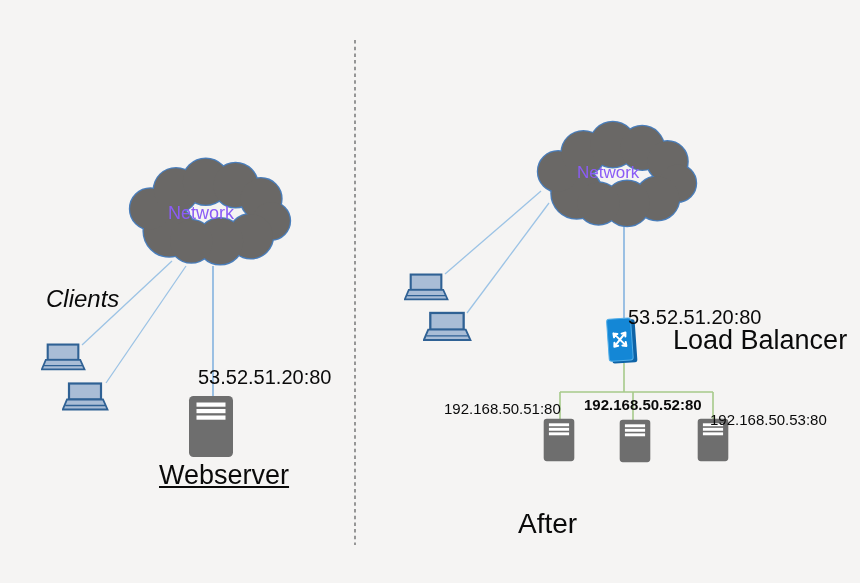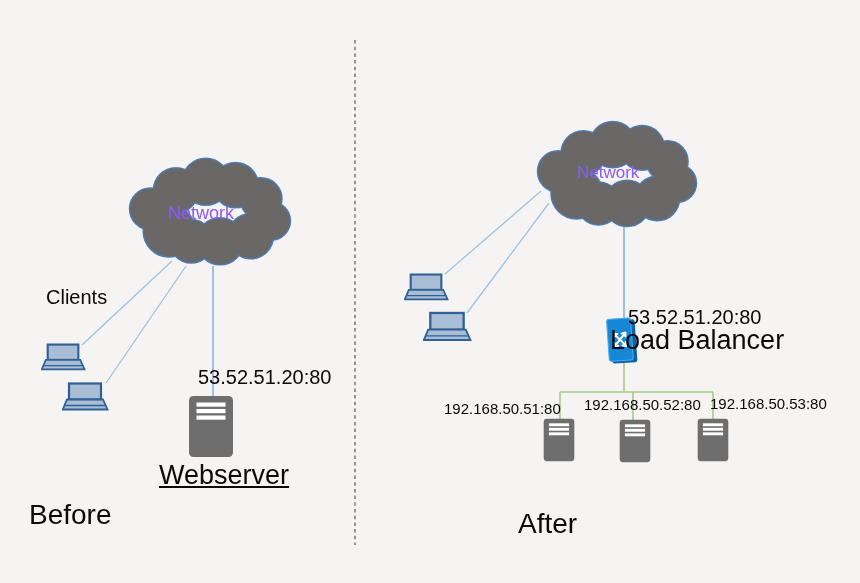--- a/index.html
+++ b/index.html
@@ -23,21 +23,21 @@
   .cloud-text {
     z-index: 3;
     color: #8b5cf6;
     text-align: center;
     white-space: nowrap;
   }
   .section-lbl { font-size: 28px; }
   .ip-lg { font-size: 20px; }
   .ip-sm { font-size: 15px; }
   .node-lg { font-size: 27px; }
-  .clients-lbl { font-size: 20px; }
+  .clients-lbl { font-size: 24px; font-style: italic; }
   svg { display: block; }
   #svg-defs { position: absolute; width: 0; height: 0; }
 </style>
 </head>
 <body>
 
 <svg id="svg-defs" aria-hidden="true">
   <defs>
     <g id="cloud-circles">
       <circle cx="52" cy="88" r="30"></circle>
@@ -116,21 +116,20 @@
   <div class="abs lbl ip-lg" style="left:198px; top:366px;">53.52.51.20:80</div>
 
   <div class="abs icon" style="left:188px; top:395px;">
     <svg width="46" height="63" viewBox="0 0 46 63">
         <use href="#server-shape"></use>
       </svg>
   </div>
 
   <div class="abs lbl node-lg" style="left:159px; top:461px;text-decoration:underline;">Webserver</div>
 
-  <div class="abs lbl section-lbl" style="left:29px; top:500px;">Before</div>
 
   <div class="abs icon" style="left:533px; top:117px;">
     <svg width="168" height="114" viewBox="0 0 200 130" fill="#6a6866">
         <use href="#cloud-shape"></use>
       </svg>
   </div>
   <div class="abs cloud-text" style="left:577px; top:163px; font-size:17px;">Network</div>
 
   <div class="abs icon" style="left:404px; top:272px;">
     <svg width="45" height="30" viewBox="0 0 47 29">
@@ -152,25 +151,25 @@
           <use href="#lb-arrow" transform="rotate(48)"></use>
           <use href="#lb-arrow" transform="rotate(132)"></use>
           <use href="#lb-arrow" transform="rotate(228)"></use>
           <use href="#lb-arrow" transform="rotate(312)"></use>
         </g>
       </g>
     </svg>
   </div>
 
   <div class="abs lbl ip-lg" style="left:628px; top:306px;">53.52.51.20:80</div>
-  <div class="abs lbl node-lg" style="left:610px; top:326px;">Load Balancer</div>
+  <div class="abs lbl node-lg" style="left:673px; top:326px;">Load Balancer</div>
 
   <div class="abs lbl ip-sm" style="left:444px; top:401px;">192.168.50.51:80</div>
-  <div class="abs lbl ip-sm" style="left:584px; top:397px;">192.168.50.52:80</div>
-  <div class="abs lbl ip-sm" style="left:710px; top:396px;">192.168.50.53:80</div>
+  <div class="abs lbl ip-sm" style="left:584px; top:397px;font-weight:bold;">192.168.50.52:80</div>
+  <div class="abs lbl ip-sm" style="left:710px; top:412px;">192.168.50.53:80</div>
 
   <div class="abs icon" style="left:543px; top:418px;">
     <svg width="32" height="44" viewBox="0 0 46 63">
         <use href="#server-shape"></use>
       </svg>
   </div>
   <div class="abs icon" style="left:619px; top:419px;">
     <svg width="32" height="44" viewBox="0 0 46 63">
         <use href="#server-shape"></use>
       </svg>

